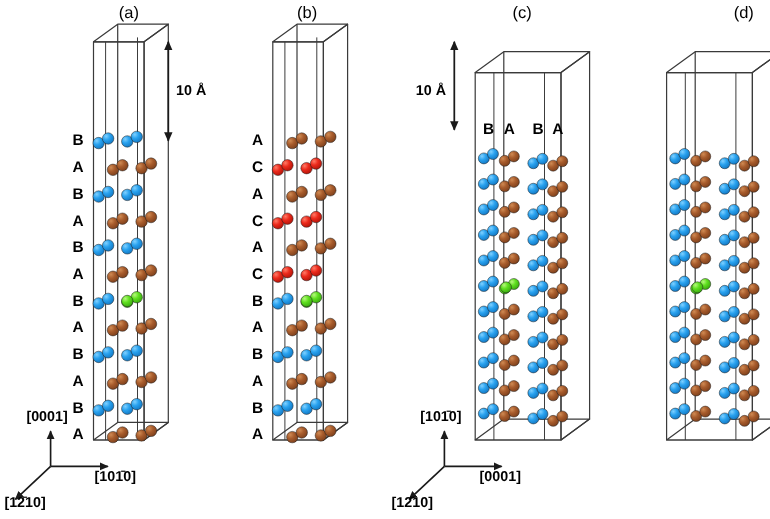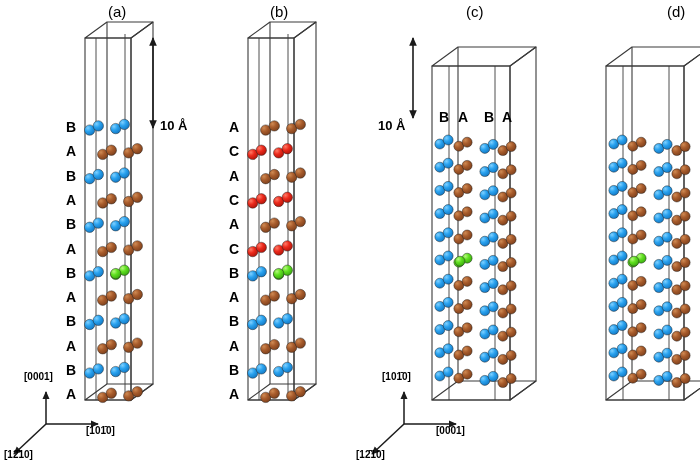--- a/index.html
+++ b/index.html
@@ -26,25 +26,24 @@
     font-family:"Liberation Sans", sans-serif;
     line-height:1;
   }
   .scale-label{
     position:absolute;
     font-size:13px;
     font-weight:bold;
     color:#000;
     font-family:"Liberation Sans", sans-serif;
     white-space:nowrap;
-    margin-top:44px;
   }
   .axis-label{
     position:absolute;
-    font-size:10px;
+    font-size:13px;
     font-weight:bold;
     color:#000;
     font-family:"Liberation Sans", sans-serif;
     white-space:nowrap;
   }
 </style>
 </head>
 <body>
 
 <svg id="fig" viewBox="0 0 700 472" xmlns="http://www.w3.org/2000/svg">

